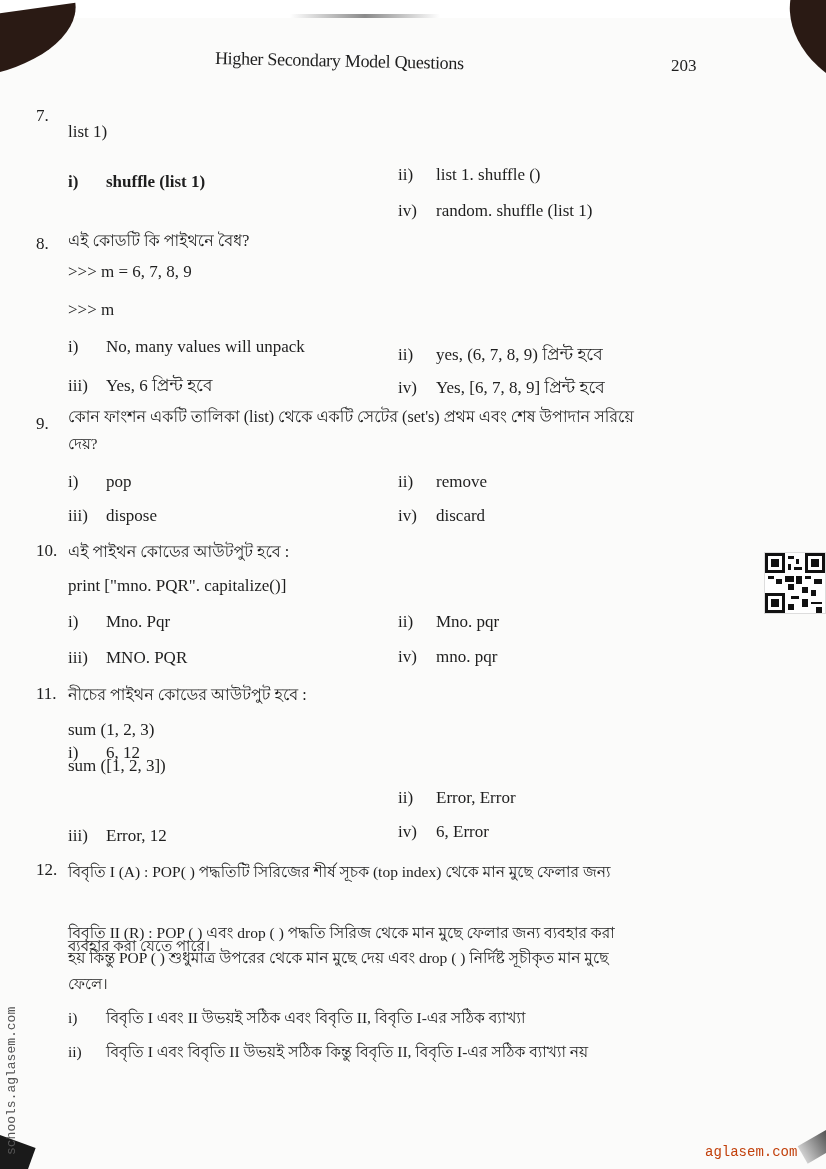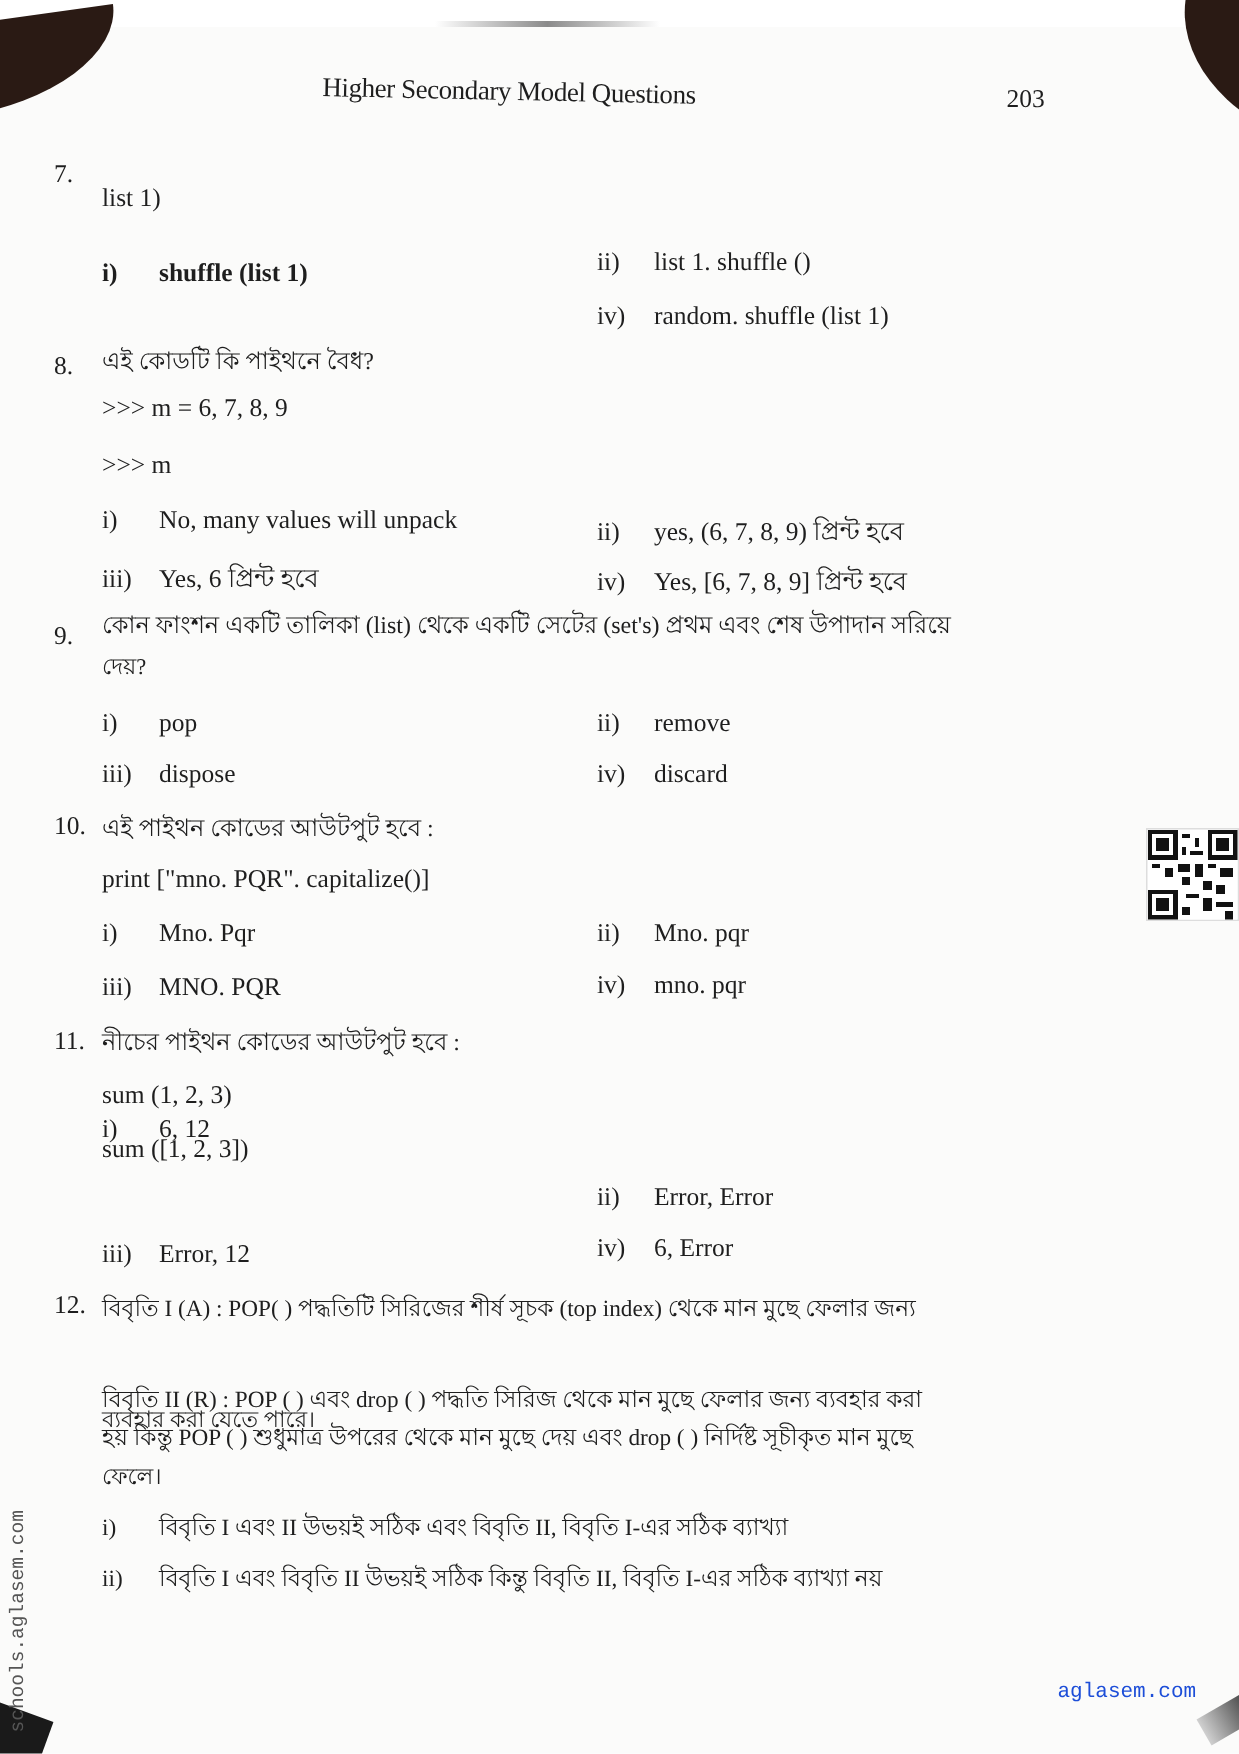--- a/index.html
+++ b/index.html
@@ -52,23 +52,23 @@
     position: absolute; left: 764px; top: 552px; width: 60px; height: 60px;
     background: #fff; border: 1px solid #ddd;
   }
   .watermark-side {
     position: absolute; left: 4px; top: 1155px;
     font-family: "Liberation Mono", "DejaVu Sans Mono", monospace;
     font-size: 13px; color: #555;
     transform: rotate(-90deg); transform-origin: left top; white-space: nowrap;
   }
   .watermark-bottom {
-    position: absolute; left: 705px; top: 1120px;
+    position: absolute; left: 705px; top: 1144px;
     font-family: "Liberation Mono", "DejaVu Sans Mono", monospace;
-    font-size: 14px; color: #1d4ed8;
+    font-size: 14px; color: #c2410c;
   }
 </style>
 </head>
 <body>
 
 <div class="page">
   <div class="top-edge"></div>
   <div class="top-shadow"></div>
   <div class="corner-tl"></div>
   <div class="corner-tr"></div>

